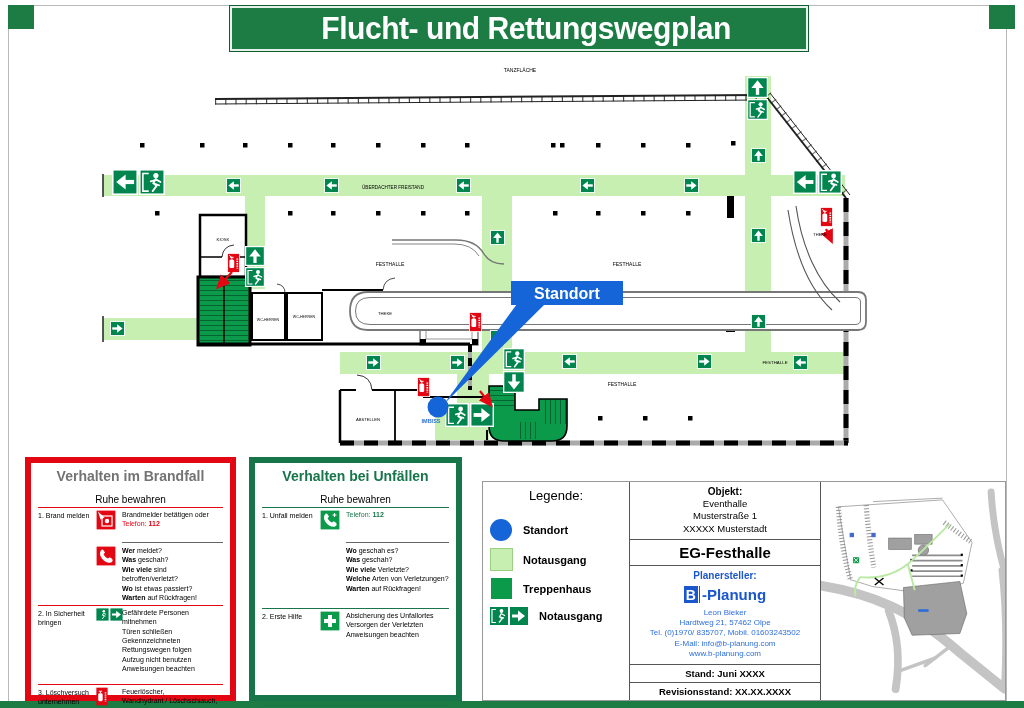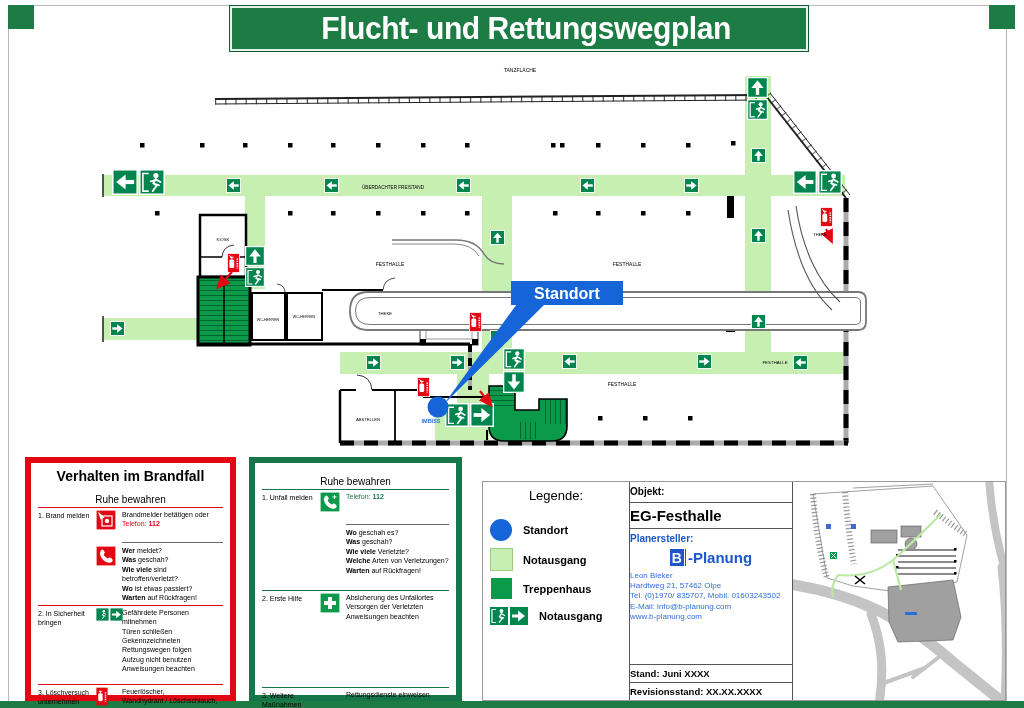--- a/index.html
+++ b/index.html
@@ -12,42 +12,42 @@
   .titlebar{left:229px;top:5px;width:563px;height:45px;background:#1c7c44;
             border:1px solid #0e5c30;box-shadow:inset 0 0 0 2px rgba(255,255,255,.9);
             display:flex;align-items:center;justify-content:center;padding-left:15px;}
   .titlebar span{color:#fff;font-weight:bold;font-size:31px;letter-spacing:-.5px;transform:scaleX(.97);white-space:nowrap;}
   .bottombar{left:0;top:701px;width:1024px;height:7px;background:#1c7c44;}
   
   .vbox{top:457px;height:244px;background:#fff;border:6px solid;box-sizing:border-box;padding:3px 7px 4px;}
   .vbox.redb{left:25px;width:211px;border-color:#e30613;}
   .vbox.greenb{left:249px;width:213px;border-color:#17754a;}
   .vbox h2{margin:2px 0 0;text-align:center;font-size:14px;font-weight:bold;}
-  .redb h2{color:#000000;}.greenb h2{color:#17754a;}
+  .redb h2{color:#737373;}.greenb h2{color:#17754a;}
   .ruhe{text-align:center;font-size:10px;margin:10px 0 2px;}
   .sep{border:0;border-top:1.5px solid #e30613;margin:2px 0;}
   .greenb .sep{border-top-color:#17754a;}
   .teldiv{border-top:1.5px solid #666;margin:2px 0 3px 84px;}
   .vrow{display:flex;font-size:7px;line-height:1.35;margin:2px 0;}
   .vrow .num{width:58px;flex:none;padding-top:1px;}
   .vrow .ico{width:26px;flex:none;display:flex;flex-direction:column;gap:2px;align-items:flex-start;}
   .vrow .icoh{display:flex;gap:1px;}
   .vrow .txt{flex:1;}
   .telred{color:#e30613;}
   .telgreen{color:#17754a;}
   .mh34{min-height:30px;}.mh56{min-height:52px;}.mh72{min-height:74px;}
   .gmh56{min-height:60px;}.gmh88{min-height:92px;}
   
   .brc{left:482px;top:481px;width:524px;height:220px;border:1px solid #999;box-sizing:border-box;display:flex;background:#fff;}
   .legend-panel{width:146px;flex:none;padding:4px 6px;box-sizing:border-box;}
   .legend-panel h3{margin:2px 0 16px;font-size:13px;font-weight:normal;text-align:center;}
   .litem{display:flex;align-items:center;gap:10px;margin:7px 0;}
   .litem .lic{width:24px;flex:none;display:flex;justify-content:center;align-items:center;}
   .litem .llab{font-size:11px;font-weight:bold;}
-  .info-panel{width:164px;flex:none;border-left:1px solid #555;border-right:1px solid #555;box-sizing:border-box;display:flex;flex-direction:column;text-align:left;}
+  .info-panel{width:192px;flex:none;border-left:1px solid #555;border-right:1px solid #555;box-sizing:border-box;display:flex;flex-direction:column;text-align:center;}
   .irow{border-top:1px solid #555;}
   .irow:first-child{border-top:0;}
   .objekt{padding:3px 0 4px;font-size:9.5px;line-height:1.3;}
   .objekt .olab{font-weight:bold;font-size:10px;}
   .egrow{font-size:15px;font-weight:bold;padding:4px 0;}
   .planrow{padding:3px 0 4px;font-size:8px;color:#2e6fdb;line-height:1.3;flex:1;}
   .planrow .plab{color:#1a56cc;font-weight:bold;font-size:10px;margin-bottom:3px;}
   .logo{display:flex;align-items:center;justify-content:center;gap:1px;margin:2px 0 3px;}
   .logo .lb{background:#1a56cc;color:#fff;font-weight:bold;font-size:14px;width:17px;height:17px;display:inline-flex;align-items:center;justify-content:center;border-right:3px double #fff;box-sizing:border-box;}
   .logo .lt{color:#1a56cc;font-weight:bold;font-size:15px;}
@@ -395,20 +395,21 @@
     <div class="txt">
         <div>Feuerlöscher,</div>
         <div>Wandhydrant / Löschschlauch,</div>
         <div>Mittel und Geräte zur</div>
         <div>Brandbekämpfung benutzen</div>
       </div>
   </div>
 </div>
 
 <div class="abs vbox greenb">
+  <h2>Verhalten bei Unfällen</h2>
   <div class="ruhe">Ruhe bewahren</div>
   <hr class="sep">
   <div class="vrow mh34">
     <div class="num">1. Unfall melden</div>
     <div class="ico">
       <svg width="20" height="20" viewBox="0 0 20 20">
         <rect x="0.6" y="0.6" width="18.8" height="18.8" fill="#0a9a4a"></rect>
         <path d="M5,4.5 C3.5,6 3.5,9 5.5,12 C8,15.5 12,17.5 15,16.5 C17,15.8 17,14 16,12.8 L13.8,11.2 L12,12.5 C10,11.8 8.3,10 7.6,8.2 L9,6.5 L7.5,4.2 C6.8,3.2 5.8,3.6 5,4.5 Z" fill="#fff"></path>
         <path d="M14.5,3 v4 M12.5,5 h4" stroke="#fff" stroke-width="1.2"></path>
       </svg>
@@ -489,20 +490,25 @@
             <path d="M29,4.5 L36,10 L29,15.5 Z" fill="#fff"></path>
         </svg>
       </span>
       <span class="llab">Notausgang</span>
     </div>
   </div>
 
   <div class="info-panel">
     <div class="irow objekt">
       <div class="olab">Objekt:</div>
+      <div>
+          <div>Eventhalle</div>
+          <div>Musterstraße 1</div>
+          <div>XXXXX Musterstadt</div>
+        </div>
     </div>
     <div class="irow egrow">EG-Festhalle</div>
     <div class="irow planrow">
       <div class="plab">Planersteller:</div>
       <div class="logo">
         <span class="lb">B</span>
           <span class="lt">-Planung</span>
       </div>
       <div>
           <div>Leon Bieker</div>

